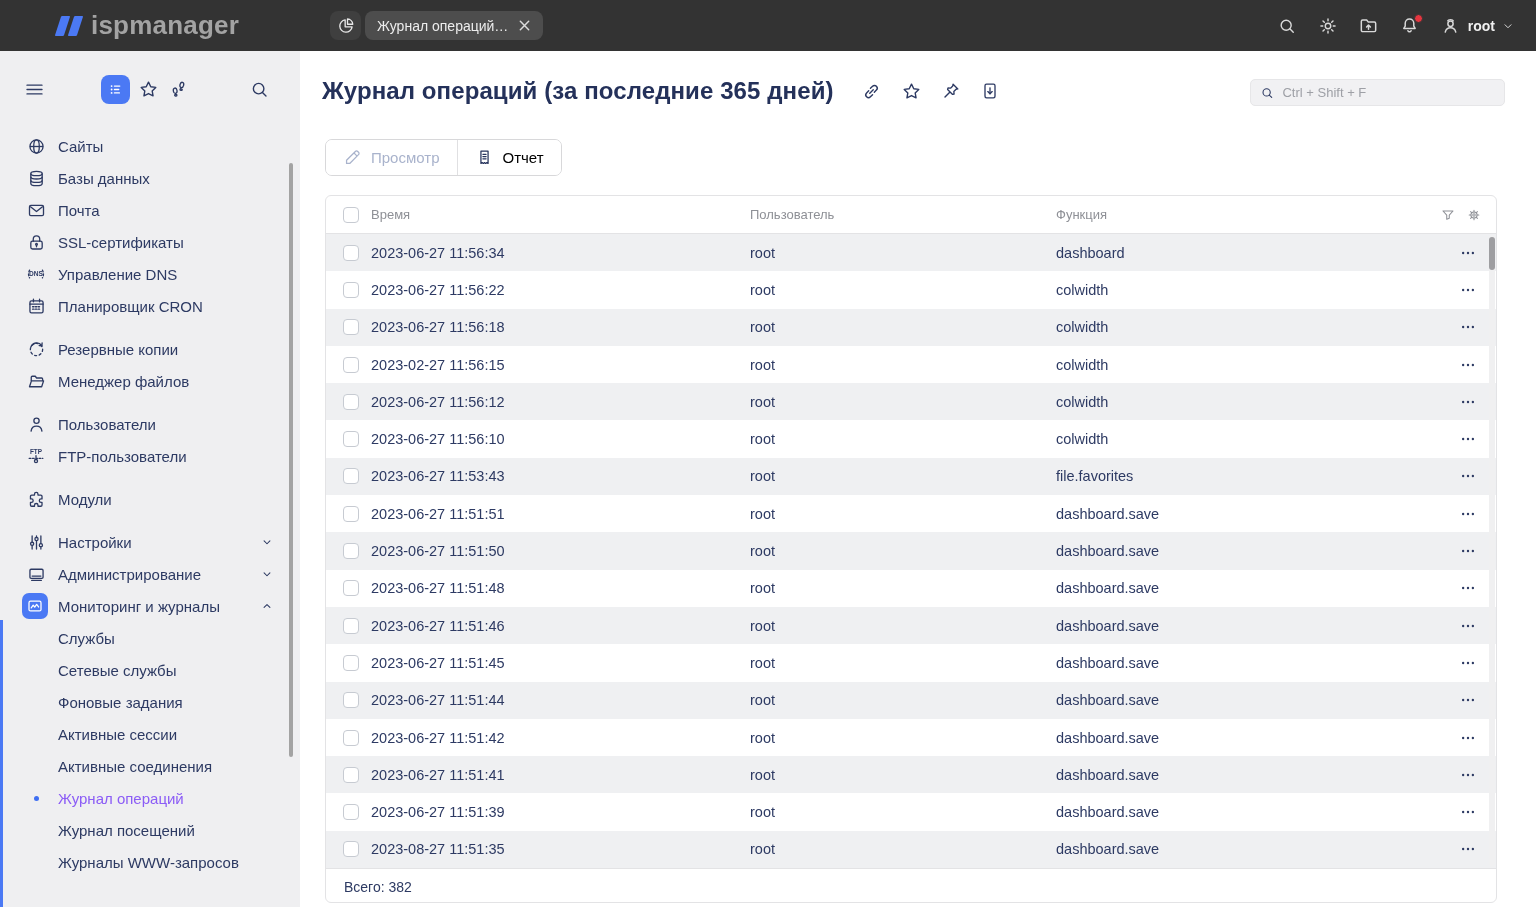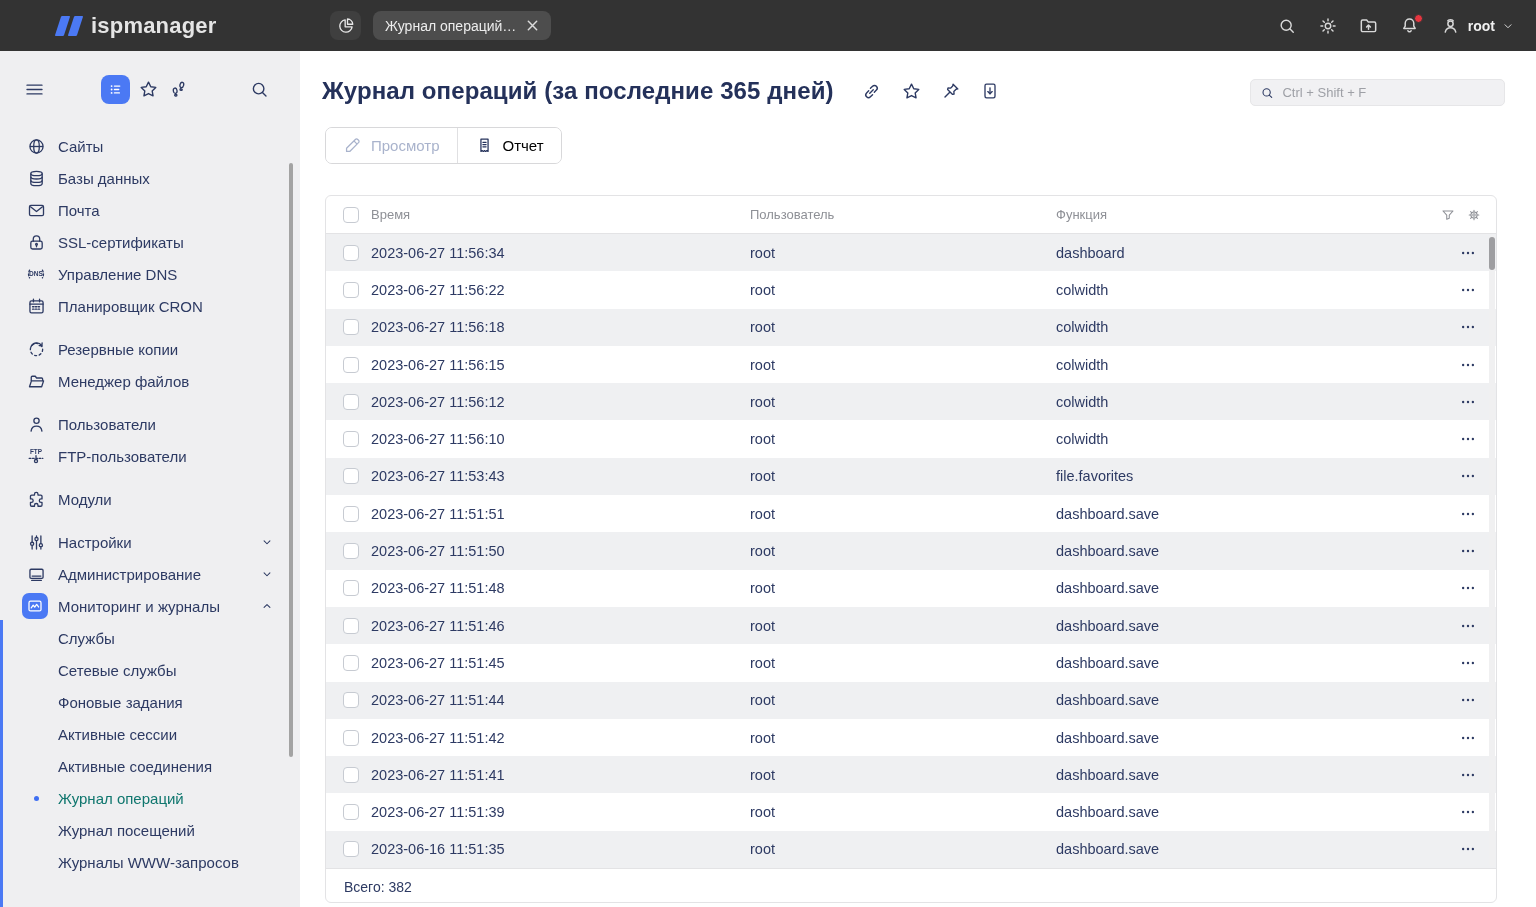--- a/index.html
+++ b/index.html
@@ -5,22 +5,22 @@
   * { margin:0; padding:0; box-sizing:border-box; }
   html,body { width:1536px; height:907px; overflow:hidden;
     font-family:"Liberation Sans", sans-serif; background:#fff; }
 
   
   .topbar { position:fixed; left:0; top:0; width:1536px; height:51px;
     background:#333333; display:flex; align-items:center; z-index:30; }
   .logo { display:flex; align-items:center; gap:4px; margin-left:58px; }
   .logo-slashes { display:flex; gap:4px; margin-right:7px; }
   .logo-slash { width:9px; height:20px; background:#4b79f4; transform:skewX(-18deg); border-radius:1px; }
-  .logo-text { color:#e5e5e5; font-size:22px; font-weight:bold; letter-spacing:.2px; }
-  .tabs { position:absolute; left:330px; top:0; height:51px; display:flex; align-items:center; gap:12px; }
+  .logo-text { color:#a3a3a3; font-size:26px; font-weight:bold; letter-spacing:.2px; }
+  .tabs { position:absolute; left:330px; top:0; height:51px; display:flex; align-items:center; gap:4px; }
   .tab-pill { width:31px; height:29px; border-radius:8px; background:#3f3f3f;
     display:flex; align-items:center; justify-content:center; cursor:pointer; }
   .tab { height:29px; border-radius:8px; background:#4d4d4d; color:#ededed; font-size:14px;
     display:flex; align-items:center; gap:10px; padding:0 12px; cursor:pointer; }
   .tab svg { flex:0 0 auto; }
   .topbar-right { position:absolute; right:22px; top:0; height:51px; display:flex; align-items:center; gap:19px; }
   .tb-icon { width:22px; height:22px; display:flex; align-items:center; justify-content:center; cursor:pointer; position:relative; }
   .tb-user { display:flex; align-items:center; gap:7px; cursor:pointer; }
   .tb-user-name { color:#f0f0f0; font-size:14px; font-weight:bold; }
   .bell-dot { position:absolute; top:-1px; right:-2px; width:9px; height:9px;
@@ -39,40 +39,40 @@
   .ib-search { left:249px; }
   .sb-item { height:32px; display:flex; align-items:center; cursor:pointer; position:relative; }
   .sb-ico { position:absolute; left:24px; width:24px; height:24px; display:flex; align-items:center; justify-content:center; }
   .sb-label { margin-left:58px; font-size:15px; color:#2d3a63; white-space:nowrap; }
   .sb-chev { position:absolute; right:26px; display:flex; }
   .grp { margin-top:11px; }
   .sb-ico-active { width:26px; height:26px; background:#4b79f4; border-radius:7px;
     display:flex; align-items:center; justify-content:center; left:22px; }
   .sb-sub { height:32px; display:flex; align-items:center; cursor:pointer; position:relative; }
   .sb-sub .sb-label { margin-left:58px; }
-  .sb-sub.active .sb-label { color:#0f766e; }
+  .sb-sub.active .sb-label { color:#8b5cf6; }
   .sub-dot { position:absolute; left:34px; width:5px; height:5px; border-radius:50%; background:#3f6ff2; }
   .sb-indicator { position:absolute; left:0; top:569px; width:3px; height:287px; background:#4b79f4; }
   .sb-scrollthumb { position:absolute; right:7px; top:112px; width:4px; height:594px;
     background:#a3a3a3; border-radius:2px; }
 
   
   .main { position:fixed; left:300px; top:51px; width:1236px; height:856px; background:#ffffff; }
   .title-row { position:absolute; left:22px; top:26px; display:flex; align-items:center; }
   .page-title { font-size:24px; font-weight:bold; color:#24315a; letter-spacing:.1px; }
   .title-actions { display:flex; gap:19px; margin-left:27px; }
   .ta-icon { cursor:pointer; display:flex; }
   .search-box { position:absolute; top:28px; right:31px; width:255px; height:27px;
     background:#f1f1f3; border:1px solid #e6e6e8; border-radius:5px;
     display:flex; align-items:center; padding:0 9px; gap:8px; }
   .search-box input { border:0; outline:0; background:transparent; font-size:13px;
     color:#2d3a63; width:100%; font-family:"Liberation Sans",sans-serif; }
   .search-box input::placeholder { color:#9ea0a6; }
 
-  .toolbar { position:absolute; left:25px; top:76px; }
+  .toolbar { position:absolute; left:25px; top:88px; }
   .btn-group { display:flex; height:37px; background:#fff; border:1px solid #d8d8da;
     border-radius:7px; overflow:hidden; align-items:stretch; }
   .btn { display:flex; align-items:center; gap:9px; padding:0 17px; font-size:15px;
     cursor:pointer; background:#fff; border:0; font-family:"Liberation Sans",sans-serif; }
   .btn-disabled { color:#a9b3cc; }
   .btn-enabled { color:#000000; }
   .btn-sep { width:1px; background:#e0e0e2; margin:0; }
 
   .card { position:absolute; left:25px; top:144px; width:1172px; height:708px;
     border:1px solid #e3e3e5; border-radius:6px; background:#fff; }
@@ -515,21 +515,21 @@
       <svg width="18" height="18" viewBox="0 0 24 24" fill="#2d3a63">
               <circle cx="5.5" cy="12" r="1.6"></circle>
               <circle cx="12" cy="12" r="1.6"></circle>
               <circle cx="18.5" cy="12" r="1.6"></circle>
             </svg>
     </span>
   </div>
 
   <div class="trow">
     <span class="cbx"></span>
-    <span class="td">2023-06-27 11:56:15</span>
+    <span class="td">2023-02-27 11:56:15</span>
     <span class="td">root</span>
     <span class="td">colwidth</span>
     <span class="row-menu">
       <svg width="18" height="18" viewBox="0 0 24 24" fill="#2d3a63">
               <circle cx="5.5" cy="12" r="1.6"></circle>
               <circle cx="12" cy="12" r="1.6"></circle>
               <circle cx="18.5" cy="12" r="1.6"></circle>
             </svg>
     </span>
   </div>
@@ -697,21 +697,21 @@
       <svg width="18" height="18" viewBox="0 0 24 24" fill="#2d3a63">
               <circle cx="5.5" cy="12" r="1.6"></circle>
               <circle cx="12" cy="12" r="1.6"></circle>
               <circle cx="18.5" cy="12" r="1.6"></circle>
             </svg>
     </span>
   </div>
 
   <div class="trow alt">
     <span class="cbx"></span>
-    <span class="td">2023-06-16 11:51:35</span>
+    <span class="td">2023-08-27 11:51:35</span>
     <span class="td">root</span>
     <span class="td">dashboard.save</span>
     <span class="row-menu">
       <svg width="18" height="18" viewBox="0 0 24 24" fill="#2d3a63">
               <circle cx="5.5" cy="12" r="1.6"></circle>
               <circle cx="12" cy="12" r="1.6"></circle>
               <circle cx="18.5" cy="12" r="1.6"></circle>
             </svg>
     </span>
   </div>

